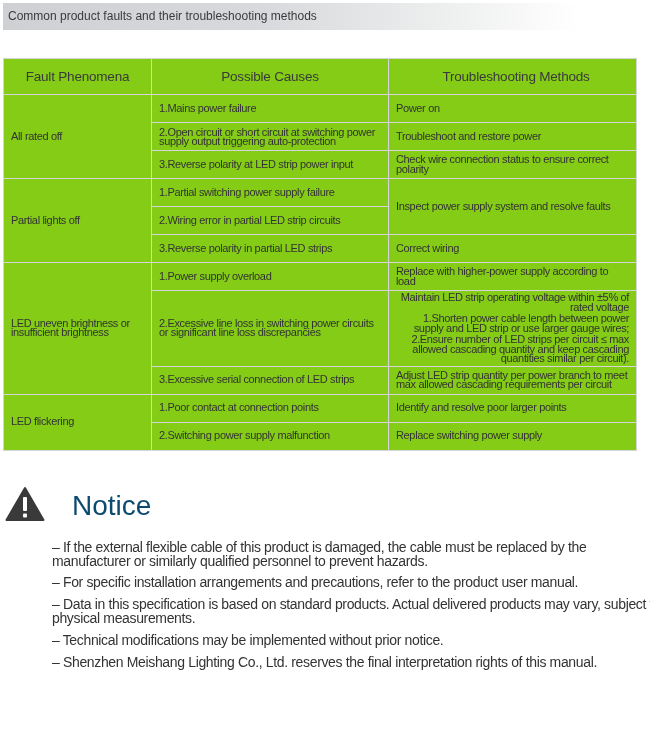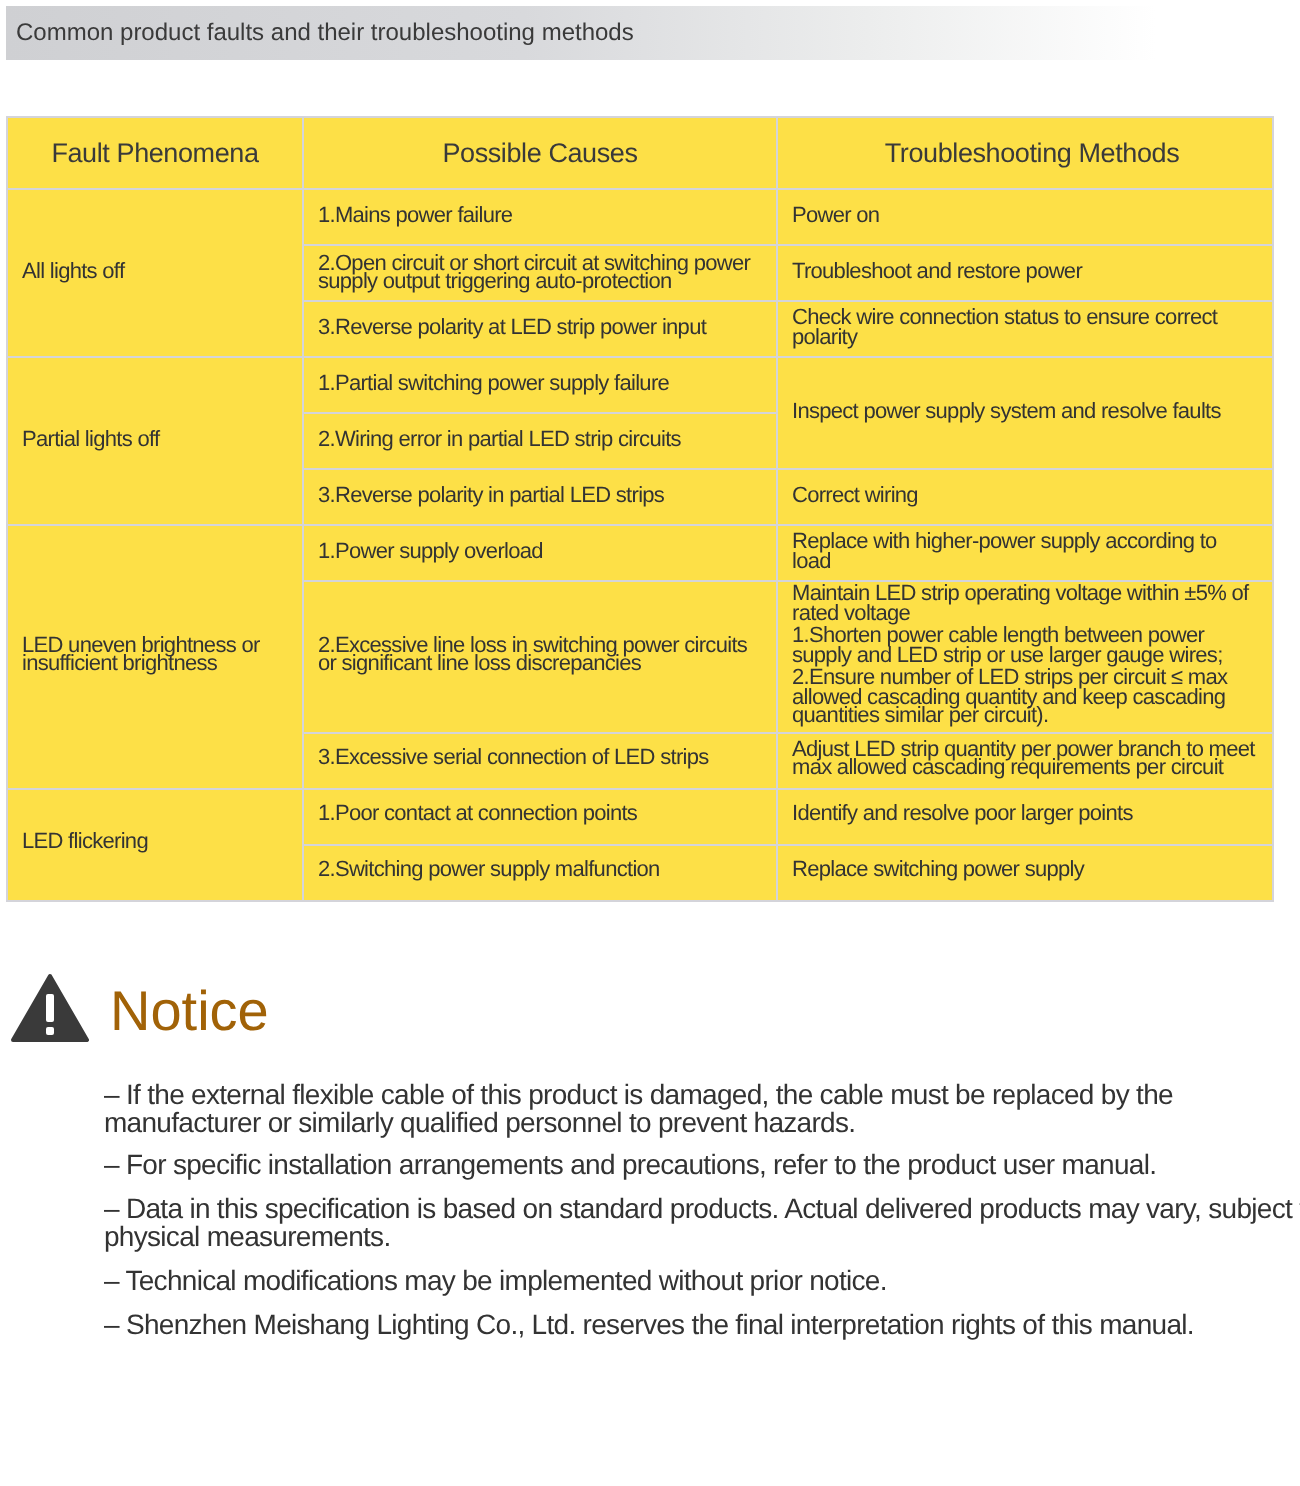--- a/index.html
+++ b/index.html
@@ -5,37 +5,37 @@
   html, body { margin:0; padding:0; background:#ffffff; }
   body { width:650px; height:743px; position:relative; overflow:hidden;
          font-family:"Liberation Sans", sans-serif; color:#333; }
   .section-title {
     position:absolute; left:3px; top:3px; width:575px; height:27px;
     background:linear-gradient(to right, #cfd0d3 0%, #d8d9dc 45%, #eceded 75%, #ffffff 100%);
     font-size:12px; line-height:27px; padding-left:5px; color:#3a3a3a; box-sizing:border-box;
   }
   table.faults {
     position:absolute; left:3px; top:58px; width:633px;
-    border-collapse:collapse; background:#fde047; table-layout:fixed;
+    border-collapse:collapse; background:#84cc16; table-layout:fixed;
   }
   table.faults td, table.faults th {
     border:1px solid #d4d4da; padding:0 7px; vertical-align:middle;
     font-size:11px; letter-spacing:-0.35px; color:#333; line-height:9.5px;
   }
   table.faults th { font-weight:normal; font-size:13.5px; letter-spacing:-0.2px; height:35px; color:#3a3a3a; text-align:center; }
   table.faults th.c1 { text-align:center; }
   table.faults th.c3 { padding-left:14px; }
   td.phen { font-size:10px; letter-spacing:-0.3px; padding-left:18px; line-height:11px; }
   td.small { font-size:6.6px; letter-spacing:-0.4px; line-height:7.4px; }
-  td.small .p { margin:2px 0; }
+  td.small .p { margin:2px 0;text-align:right; }
   .notice {
     position:absolute; left:5px; top:486px; height:40px; display:flex; align-items:center;
   }
   .notice svg { width:40px; height:36px; }
-  .notice-label { font-size:28px; color:#a16207; margin-left:10px; font-weight:normal; letter-spacing:0px; }
+  .notice-label { font-size:28px; color:#0c4a6e; margin-left:27px; font-weight:normal; letter-spacing:0px; }
   .notes { position:absolute; left:4px; top:540px; width:640px; font-size:14px; letter-spacing:-0.35px; color:#333;margin-left:48px; }
   .notes .item { margin:0 0 8px 0; line-height:14px; }
   .notes .item.first { line-height:14px; }
 </style>
 </head>
 <body>
 
 <div class="section-title">Common product faults and their troubleshooting methods</div>
 
 <table class="faults">
@@ -45,21 +45,21 @@
       <col style="width:248px">
   </colgroup>
   <tbody>
       <tr>
     <th class="c1">Fault Phenomena</th>
     <th>Possible Causes</th>
     <th class="c3">Troubleshooting Methods</th>
   </tr>
 
   <tr style="height:28px">
-    <td class="phen" rowspan="3">All lights off</td>
+    <td class="phen" rowspan="3">All rated off</td>
     <td>1.Mains power failure</td>
     <td>Power on</td>
   </tr>
   <tr style="height:28px">
     <td style="line-height:8.5px">2.Open circuit or short circuit at switching power supply output triggering auto-protection</td>
     <td>Troubleshoot and restore power</td>
   </tr>
   <tr style="height:28px">
     <td>3.Reverse polarity at LED strip power input</td>
     <td>Check wire connection status to ensure correct polarity</td>

